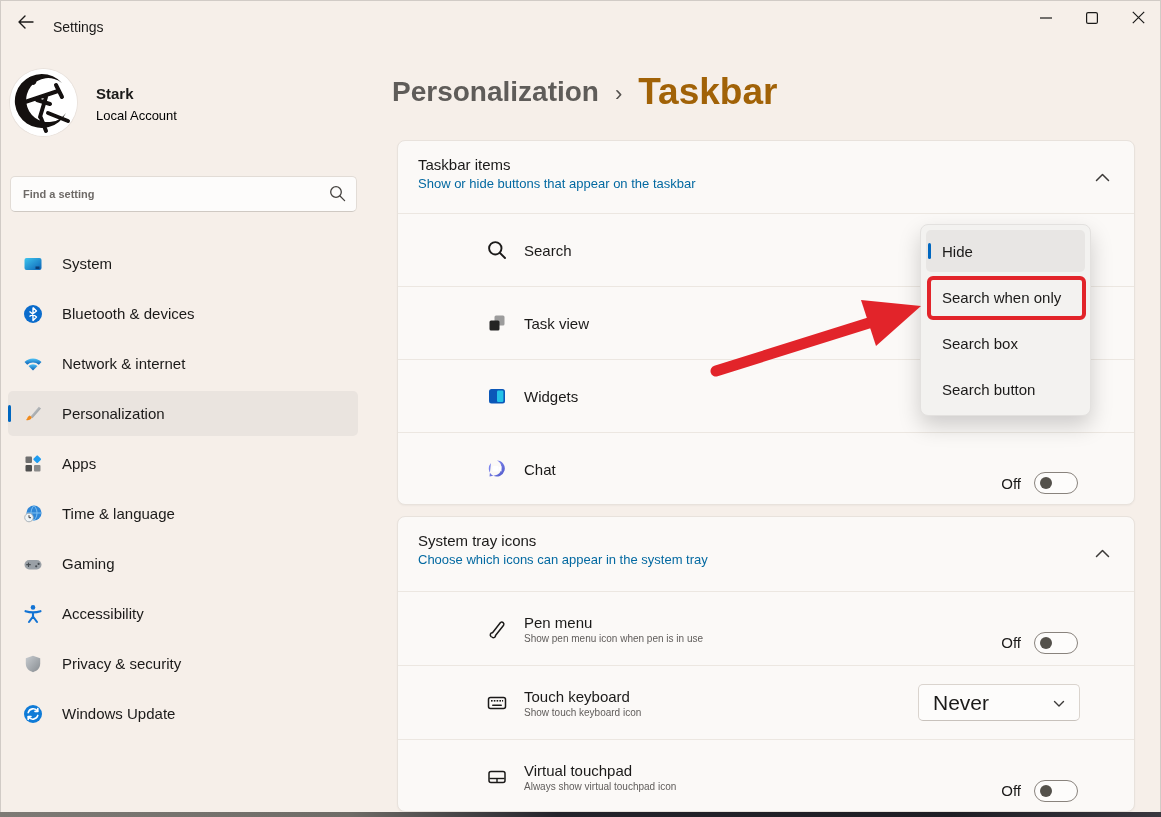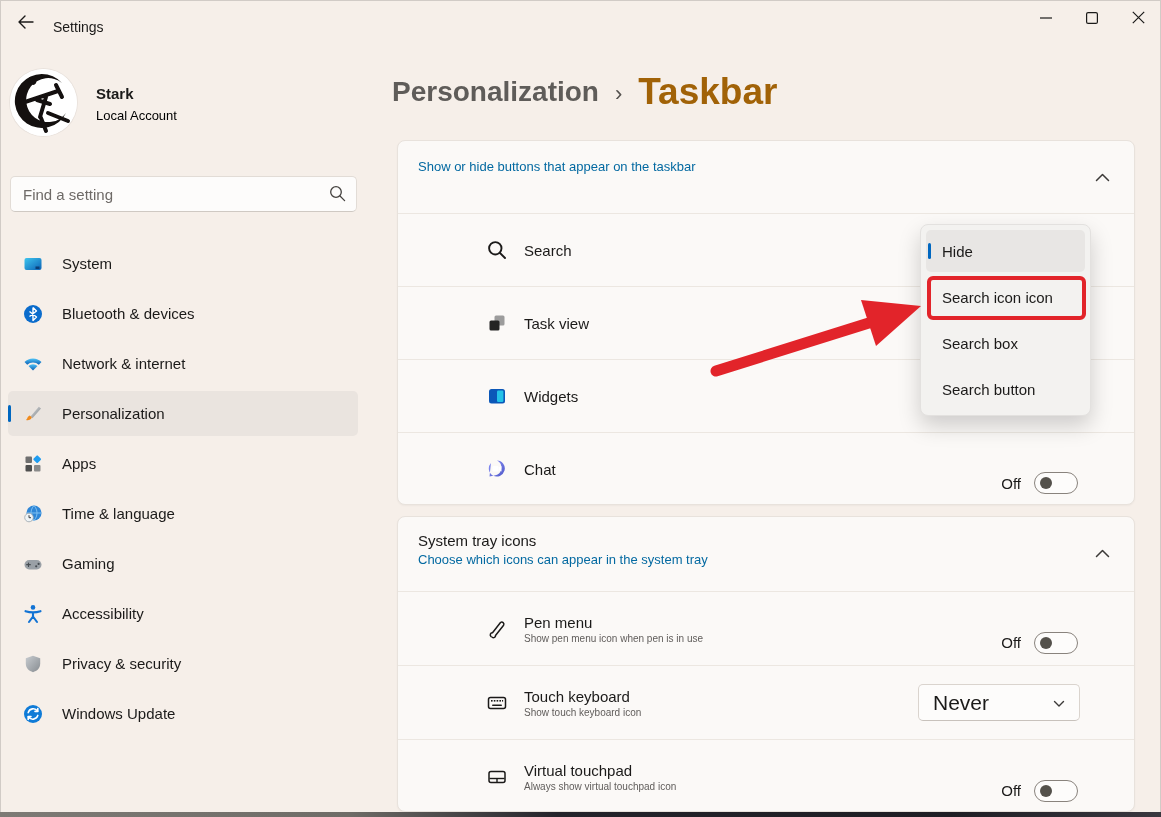--- a/index.html
+++ b/index.html
@@ -18,22 +18,22 @@
   .app-title { position:absolute; left:53px; top:19px; font-size:14px; }
   .win-controls { position:absolute; right:0; top:0; display:flex; }
   .win-btn { width:46px; height:38px; border:none; background:transparent; display:flex; align-items:center; justify-content:center; cursor:pointer; }
   
   .avatar { position:absolute; left:10px; top:69px; width:67px; height:67px; border-radius:50%; background:#fff; overflow:hidden; box-shadow:0 0 0 1px rgba(0,0,0,.05); }
   .user-name { position:absolute; left:96px; top:85px; font-size:15px; font-weight:bold; }
   .user-sub { position:absolute; left:96px; top:108px; font-size:13px; color:#000000; }
   .search-box { position:absolute; left:10px; top:176px; width:347px; height:36px; }
   .search-box input {
     width:100%; height:100%; border:1px solid #e2dcd6; border-bottom-color:#cfc9c3;
-    border-radius:5px; background:#fdfcfb; padding:0 36px 0 12px; font-size:15px;
-    font-family:"Liberation Sans", sans-serif; color:#1b1a19; outline:none;
+    border-radius:5px; background:#fdfcfb; padding:0 36px 0 12px; font-size:11px;
+    font-family:"Liberation Sans", sans-serif; color:#1b1a19; outline:none;font-weight:bold;
   }
   .search-box input::placeholder { color:#6e6a67; }
   .search-box svg { position:absolute; right:11px; top:9px; }
   .nav { position:absolute; left:8px; top:241px; width:350px; }
   .nav-item { position:relative; height:45px; margin-bottom:5px; border-radius:5px; display:flex; align-items:center; cursor:pointer; }
   .nav-item.selected { background:#eae4df; }
   .nav-item .accent-bar { position:absolute; left:0; top:14px; width:3px; height:17px; border-radius:2px; background:#0067c0; }
   .nav-item .nav-icon { width:20px; height:20px; margin-left:15px; flex:0 0 20px; display:flex; }
   .nav-item .nav-label { margin-left:19px; font-size:15px; }
   
@@ -257,20 +257,21 @@
 </nav>
 
 <div class="breadcrumb">
   <span class="crumb-parent">Personalization</span>
   <span class="crumb-sep">›</span>
   <span class="crumb-current">Taskbar</span>
 </div>
 
 <section class="card card-1">
   <div class="card-header c1-header">
+    <div class="card-title">Taskbar items</div>
     <div class="card-sub">Show or hide buttons that appear on the taskbar</div>
     <button class="chevron-btn">
       <span><svg width="15" height="9" viewBox="0 0 15 9">
             <polyline points="1.5,7.5 7.5,1.5 13.5,7.5" stroke="#3c3a38" stroke-width="1.5" fill="none" stroke-linecap="round" stroke-linejoin="round"></polyline>
           </svg></span>
     </button>
   </div>
   <div class="row c1-row">
     <span class="row-icon">
       <svg width="22" height="22" viewBox="0 0 22 22">
@@ -394,21 +395,21 @@
     </span>
   </div>
 </section>
 
 <div class="flyout">
   <div class="flyout-item selected">
     <span class="fly-accent"></span>
     <span>Hide</span>
   </div>
   <div class="flyout-item">
-    <span>Search icon icon</span>
+    <span>Search when only</span>
   </div>
   <div class="flyout-item">
     <span>Search box</span>
   </div>
   <div class="flyout-item">
     <span>Search button</span>
   </div>
   <div class="annotation-box"></div>
 </div>
 

